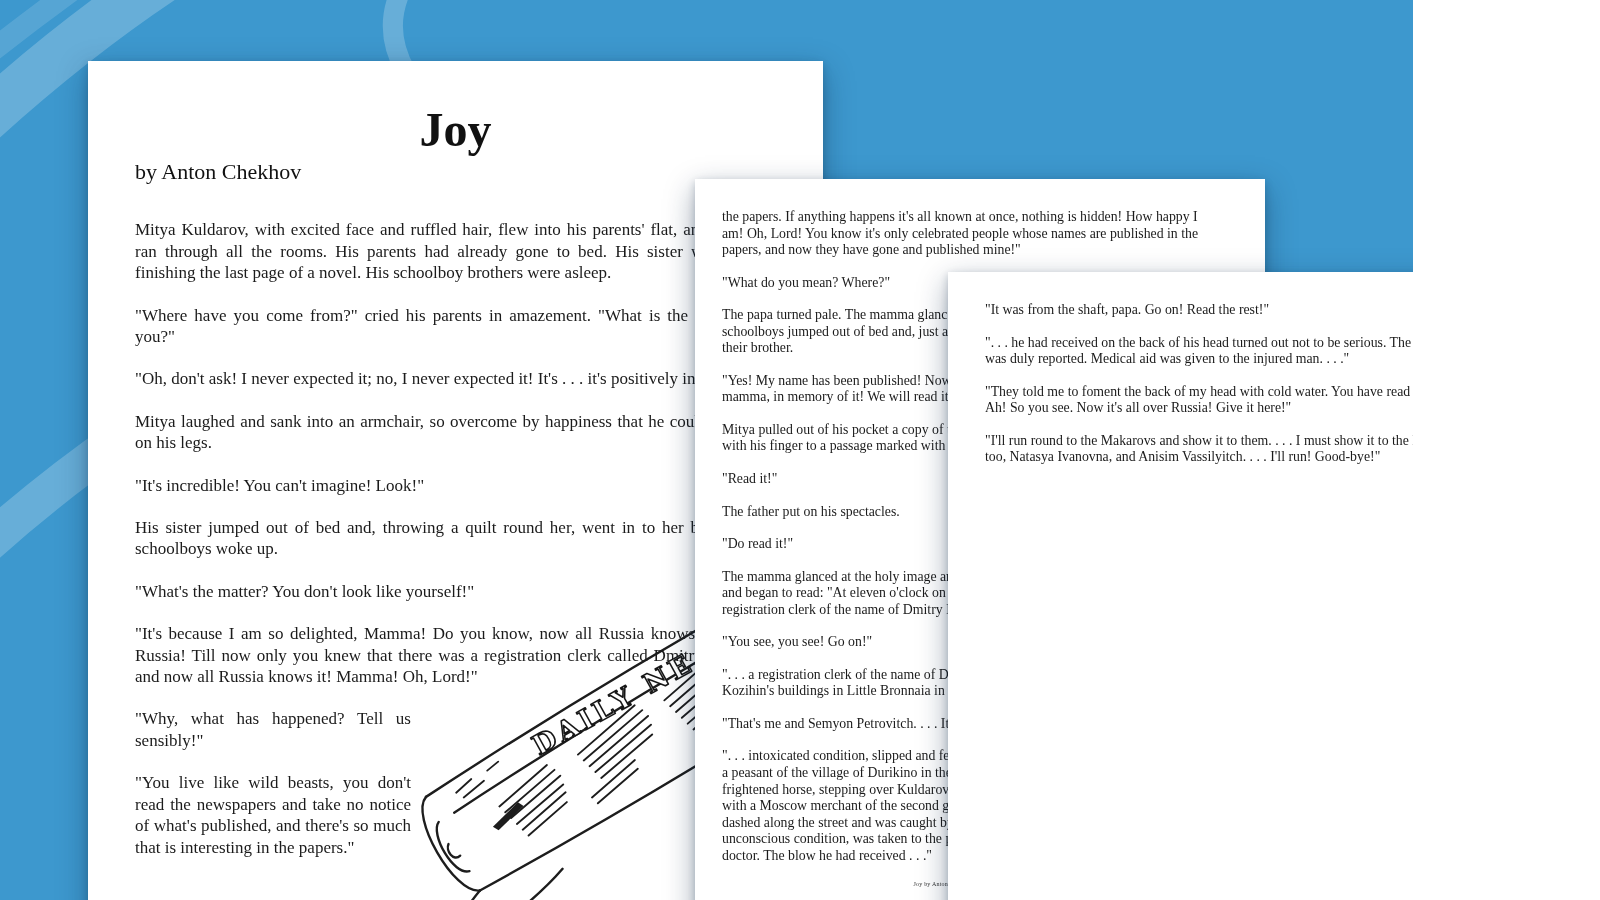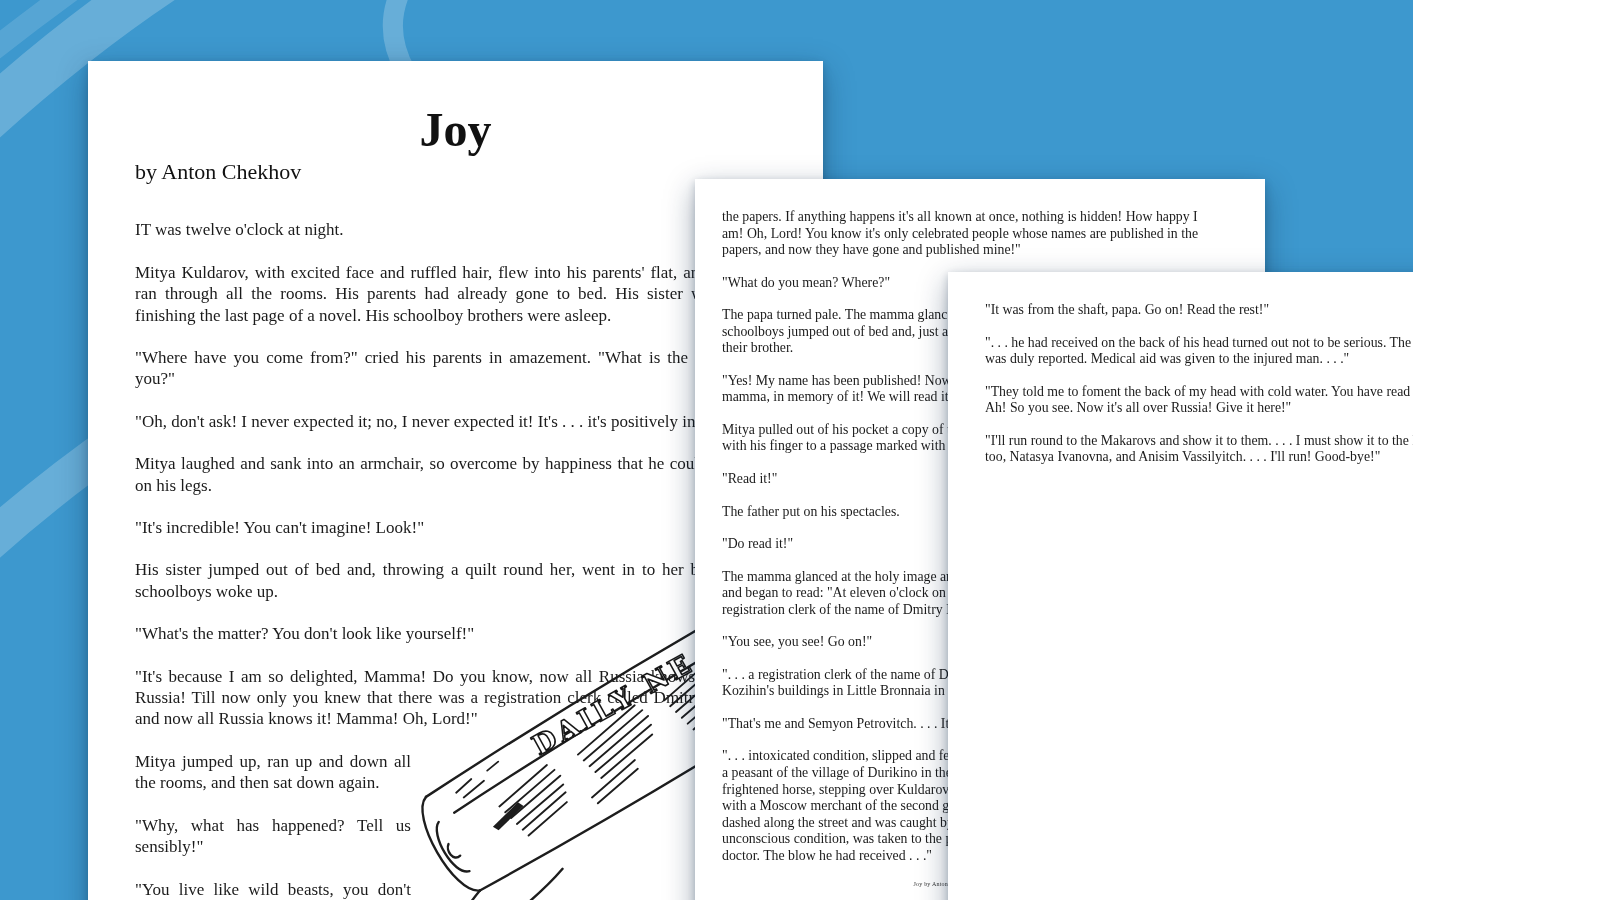--- a/index.html
+++ b/index.html
@@ -44,33 +44,31 @@
       <path d="M 124 436 Q 20 508 -66 594" stroke-width="38"></path>
     </g>
   </svg>
 
   <div class="page p1">
     <h1 class="title">Joy</h1>
     <div class="byline">by Anton Chekhov</div>
 
     <div class="story">
       <div>
-          <p>IT was twelve o'clock at night.</p>
           <p>Mitya Kuldarov, with excited face and ruffled hair, flew into his parents' flat, and hurriedly ran through all the rooms. His parents had already gone to bed. His sister was in bed, finishing the last page of a novel. His schoolboy brothers were asleep.</p>
           <p>"Where have you come from?" cried his parents in amazement. "What is the matter with you?"</p>
           <p>"Oh, don't ask! I never expected it; no, I never expected it! It's . . . it's positively incredible!"</p>
           <p>Mitya laughed and sank into an armchair, so overcome by happiness that he could not stand on his legs.</p>
           <p>"It's incredible! You can't imagine! Look!"</p>
           <p>His sister jumped out of bed and, throwing a quilt round her, went in to her brother. The schoolboys woke up.</p>
           <p>"What's the matter? You don't look like yourself!"</p>
           <p>"It's because I am so delighted, Mamma! Do you know, now all Russia knows of me! All Russia! Till now only you knew that there was a registration clerk called Dmitry Kuldarov, and now all Russia knows it! Mamma! Oh, Lord!"</p>
         </div>
       <div class="news-spacer"></div>
       <div>
-          <p>Mitya jumped up, ran up and down all the rooms, and then sat down again.</p>
           <p>"Why, what has happened? Tell us sensibly!"</p>
           <p>"You live like wild beasts, you don't read the newspapers and take no notice of what's published, and there's so much that is interesting in the papers."</p>
         </div>
     </div>
 
     <svg class="news" viewBox="0 0 445 425">
       <g transform="translate(70,310) rotate(-31)" stroke="#1d1d1d" stroke-width="2.4" fill="none" stroke-linecap="round" stroke-linejoin="round">
 
         <path d="M 6 52 C -28 64 -56 82 -86 102"></path>
         <path d="M -86 102 Q -28 97 30 89 Q 64 84 88 76"></path>

